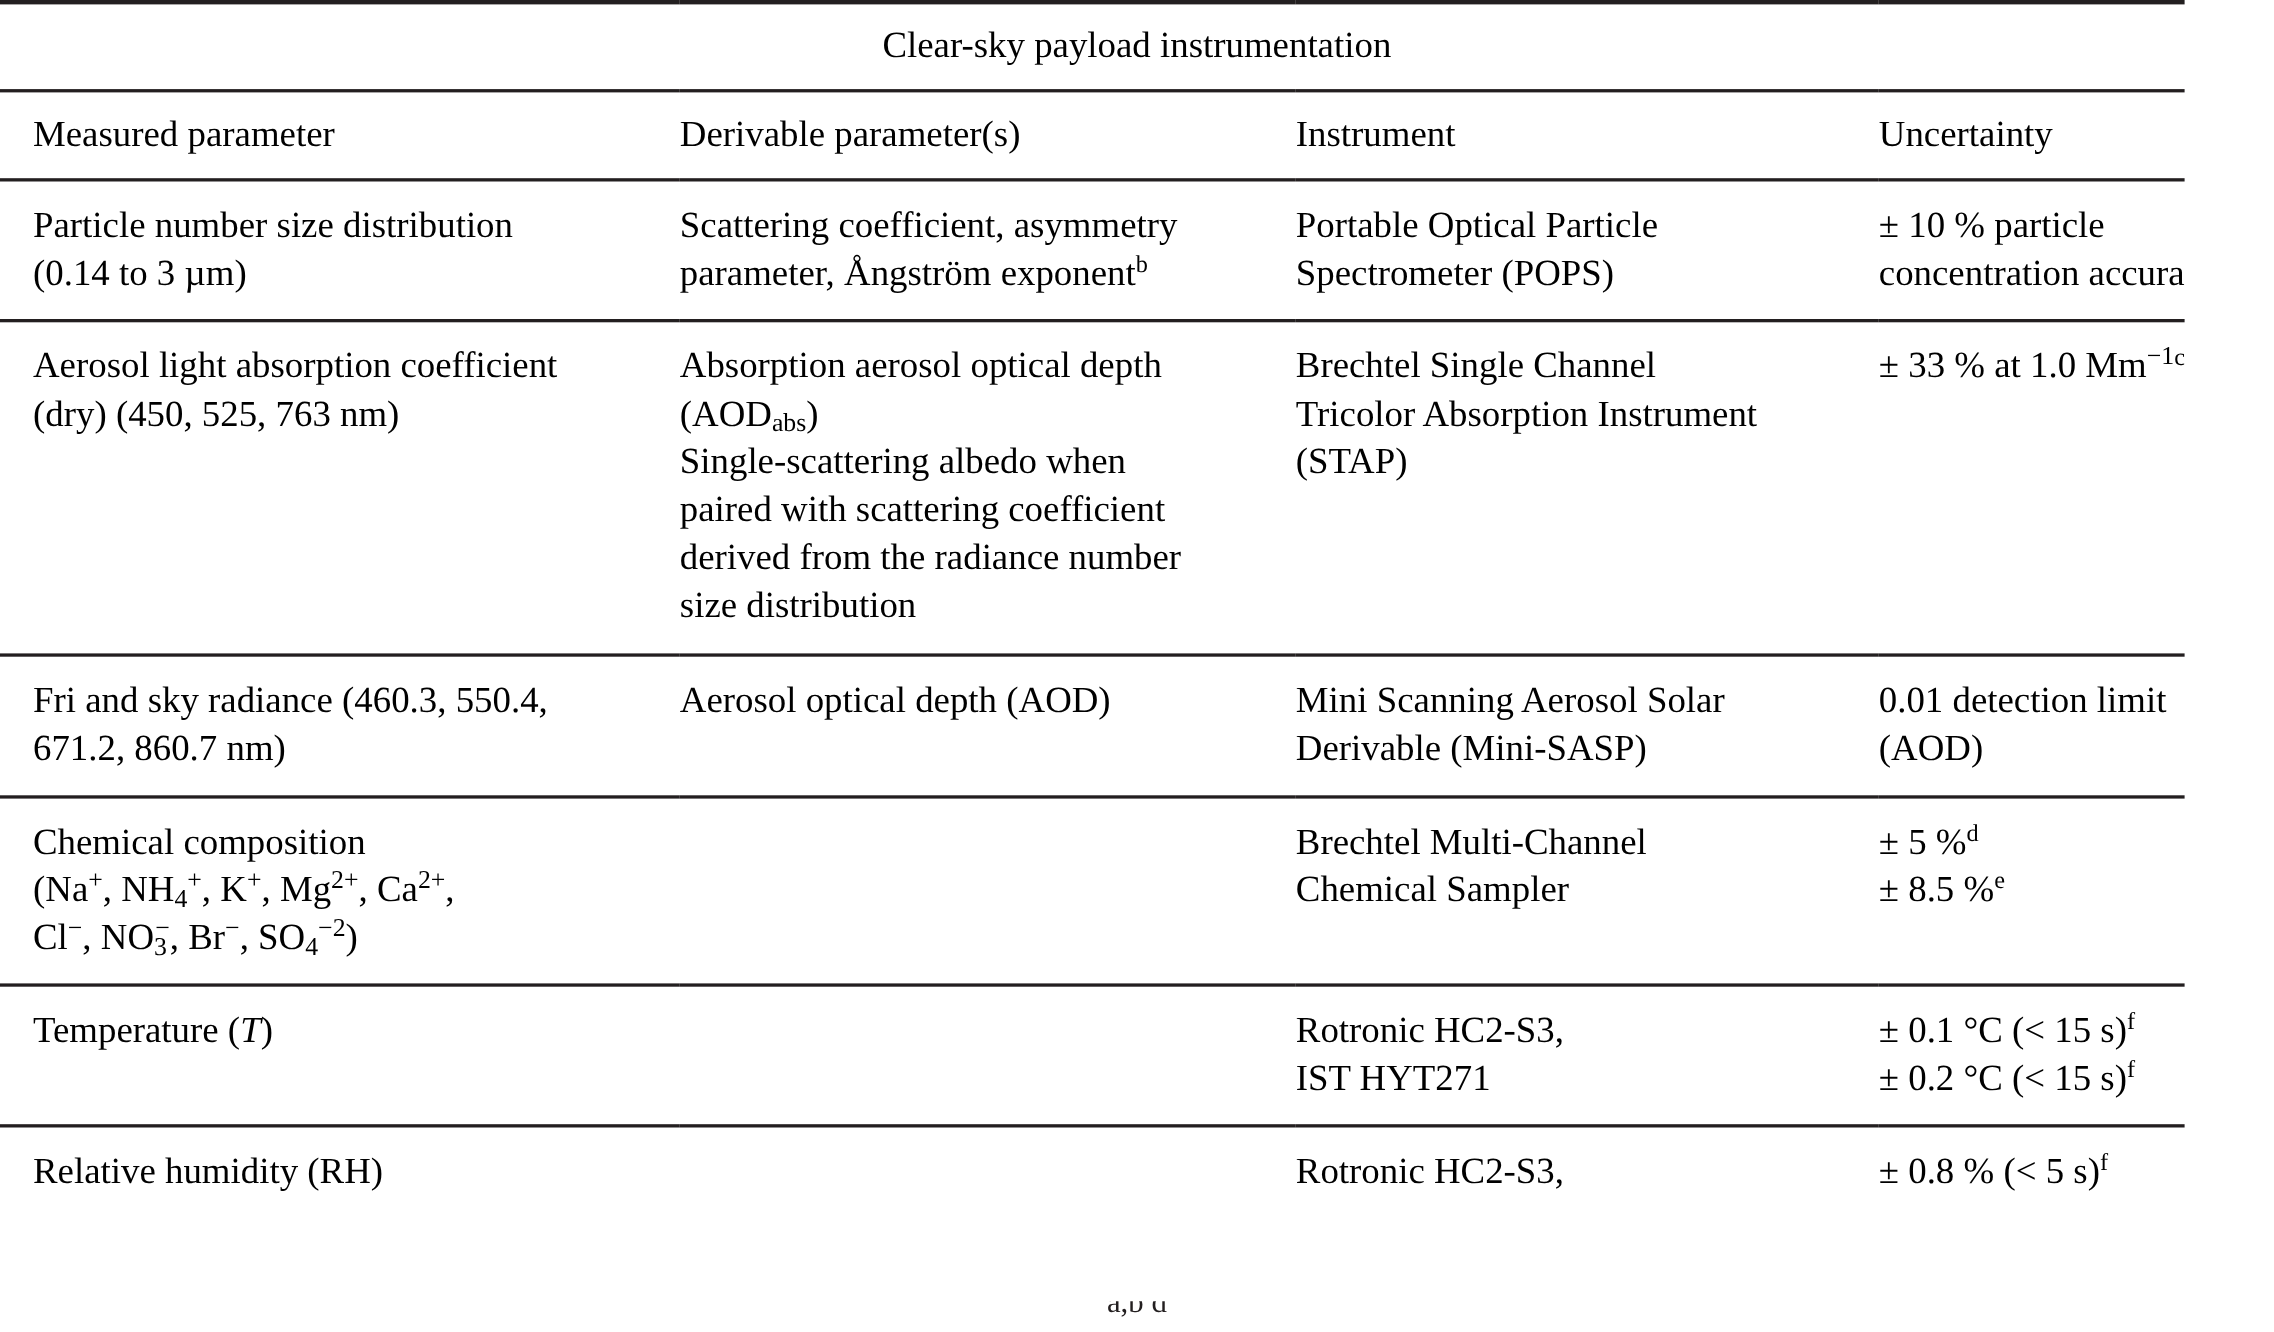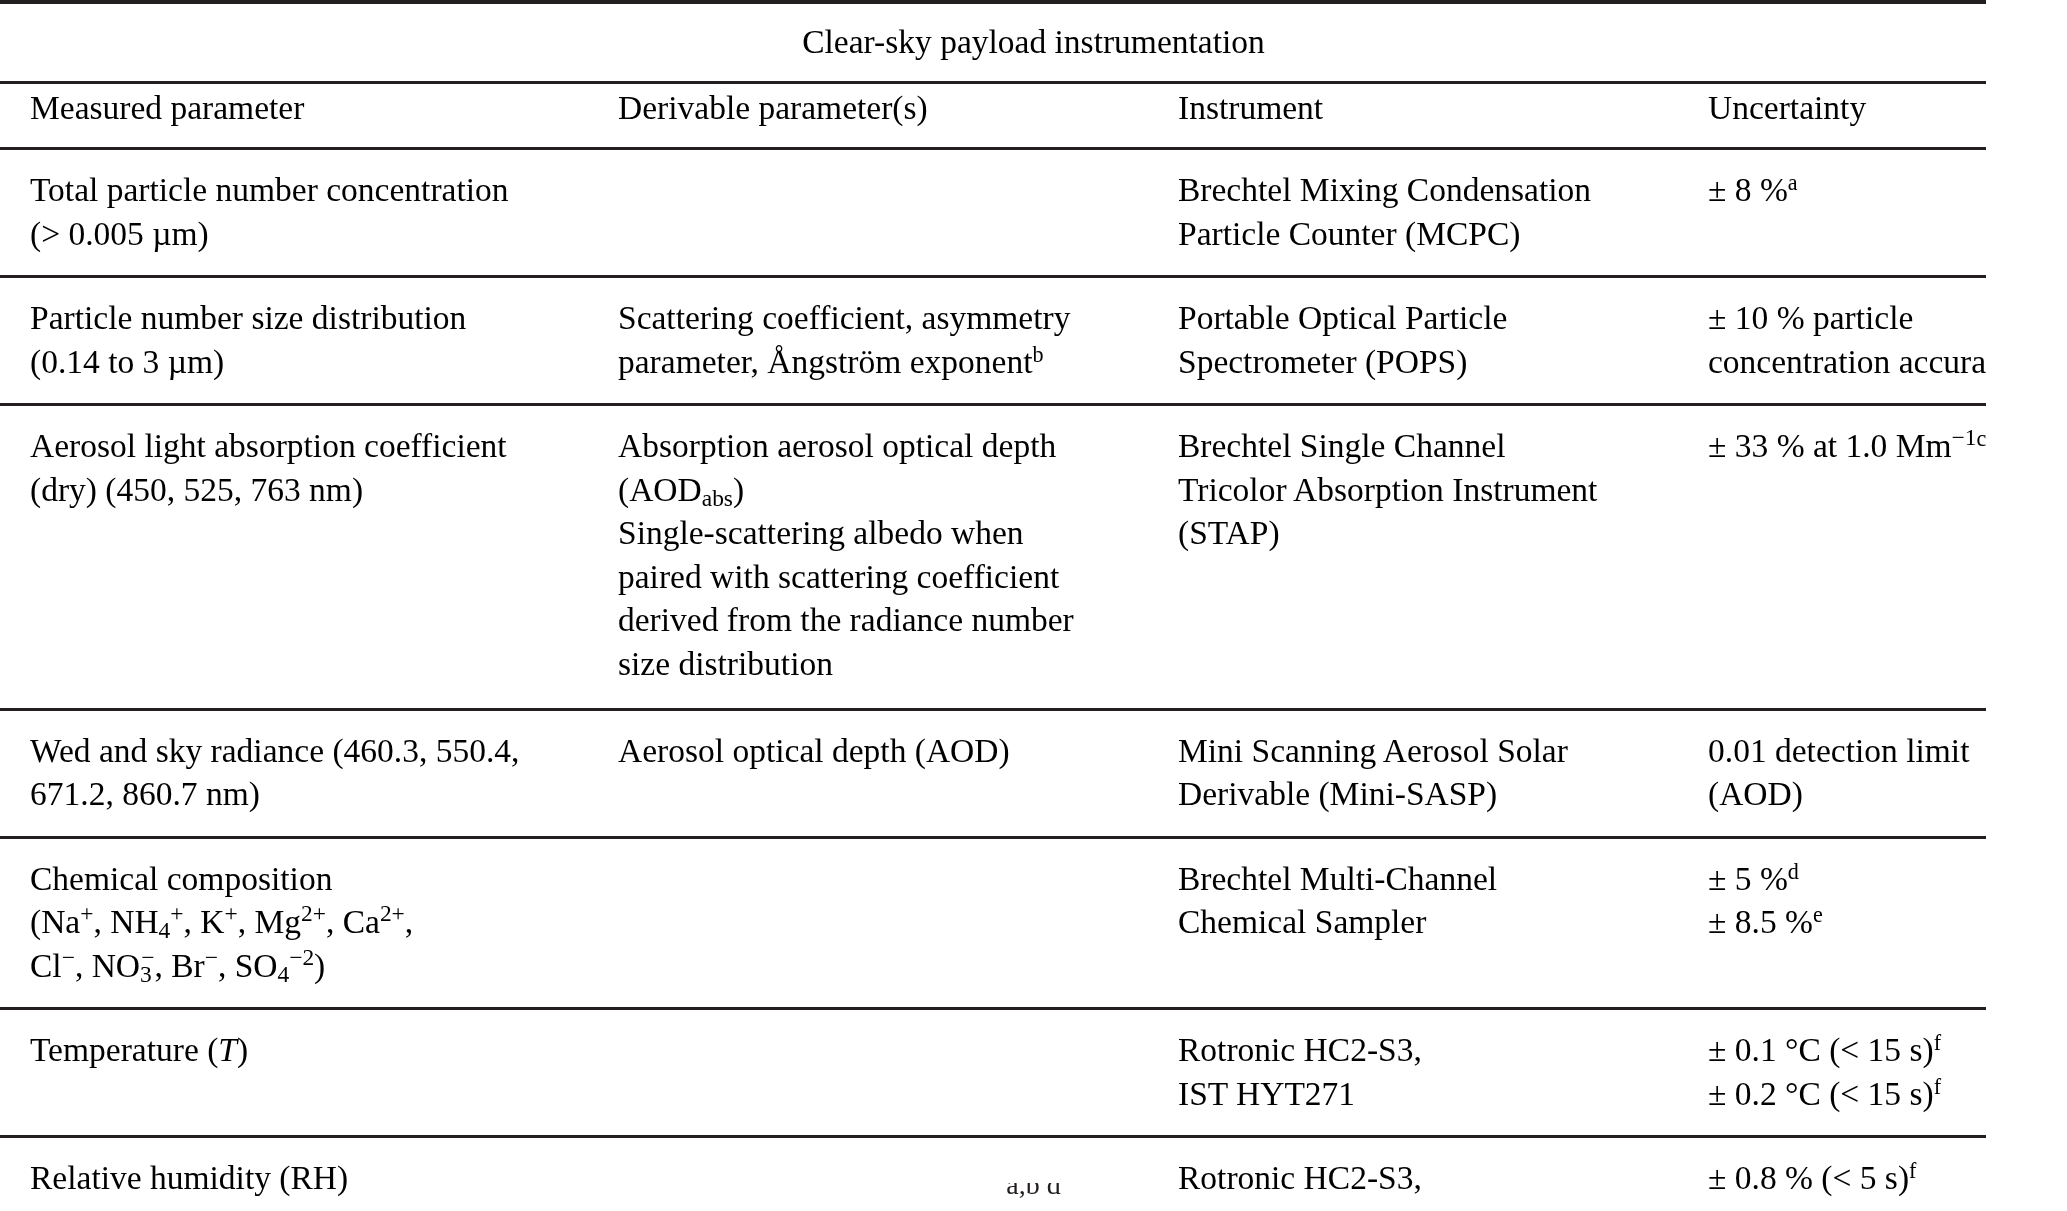--- a/index.html
+++ b/index.html
@@ -53,21 +53,21 @@
 
   
   .title-cell {
     text-align: center;
     padding: 16px 0 17px 0;
     font-size: 33.5px;
   }
 
   
   .hdr-cell {
-    padding: 2px 18px 18px 0;
+    padding: 17px 18px 18px 0;
   }
   .hdr-cell.first { padding-left: 30px; }
 
   
   .bd-cell {
     padding: 18px 18px 20px 0;
   }
   .bd-cell.first { padding-left: 30px; }
 
   
@@ -131,34 +131,20 @@
         <td class="title-cell" colspan="4">Clear-sky payload instrumentation</td>
       </tr>
 
       <tr class="rule-mid">
         <th class="hdr-cell first">Measured parameter</th>
         <th class="hdr-cell">Derivable parameter(s)</th>
         <th class="hdr-cell">Instrument</th>
         <th class="hdr-cell">Uncertainty</th>
       </tr>
 
-      <tr class="rule-mid row-mcpc">
-        <td class="bd-cell first">
-          <span class="line">Total particle number concentration</span>
-          <span class="line">(&gt; 0.005 µm)</span>
-        </td>
-        <td class="bd-cell"></td>
-        <td class="bd-cell">
-          <span class="line">Brechtel Mixing Condensation</span>
-          <span class="line">Particle Counter (MCPC)</span>
-        </td>
-        <td class="bd-cell">
-          <span class="line"><span>± 8 %</span><sup class="fn">a</sup></span>
-        </td>
-      </tr>
 
       <tr class="rule-mid row-pops">
         <td class="bd-cell first">
           <span class="line">Particle number size distribution</span>
           <span class="line">(0.14 to 3 µm)</span>
         </td>
         <td class="bd-cell">
           <span class="line">Scattering coefficient, asymmetry</span>
           <span class="line">parameter, Ångström exponent<sup class="fn">b</sup></span>
         </td>
@@ -190,21 +176,21 @@
           <span class="line">Tricolor Absorption Instrument</span>
           <span class="line">(STAP)</span>
         </td>
         <td class="bd-cell">
           <span class="line">± 33 % at 1.0 Mm<sup class="exp">−1</sup><sup class="fn">c</sup></span>
         </td>
       </tr>
 
       <tr class="rule-mid row-sasp">
         <td class="bd-cell first">
-          <span class="line">Wed and sky radiance (460.3, 550.4,</span>
+          <span class="line">Fri and sky radiance (460.3, 550.4,</span>
           <span class="line">671.2, 860.7 nm)</span>
         </td>
         <td class="bd-cell">
           <span class="line">Aerosol optical depth (AOD)</span>
         </td>
         <td class="bd-cell">
           <span class="line">Mini Scanning Aerosol Solar</span>
           <span class="line">Derivable (Mini-SASP)</span>
         </td>
         <td class="bd-cell">

